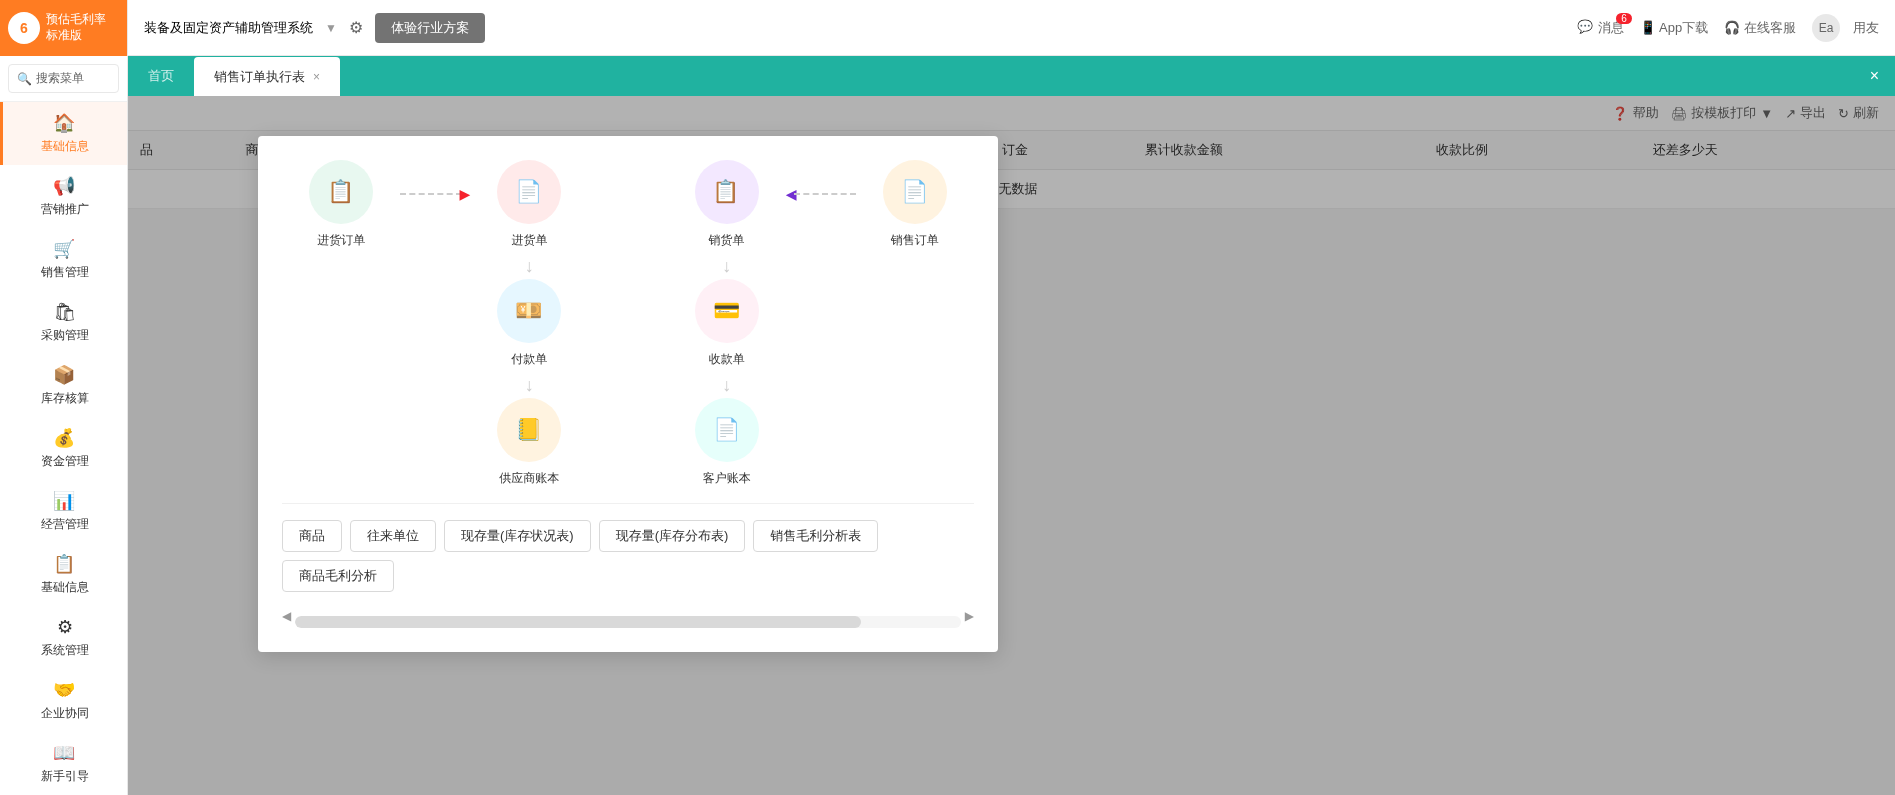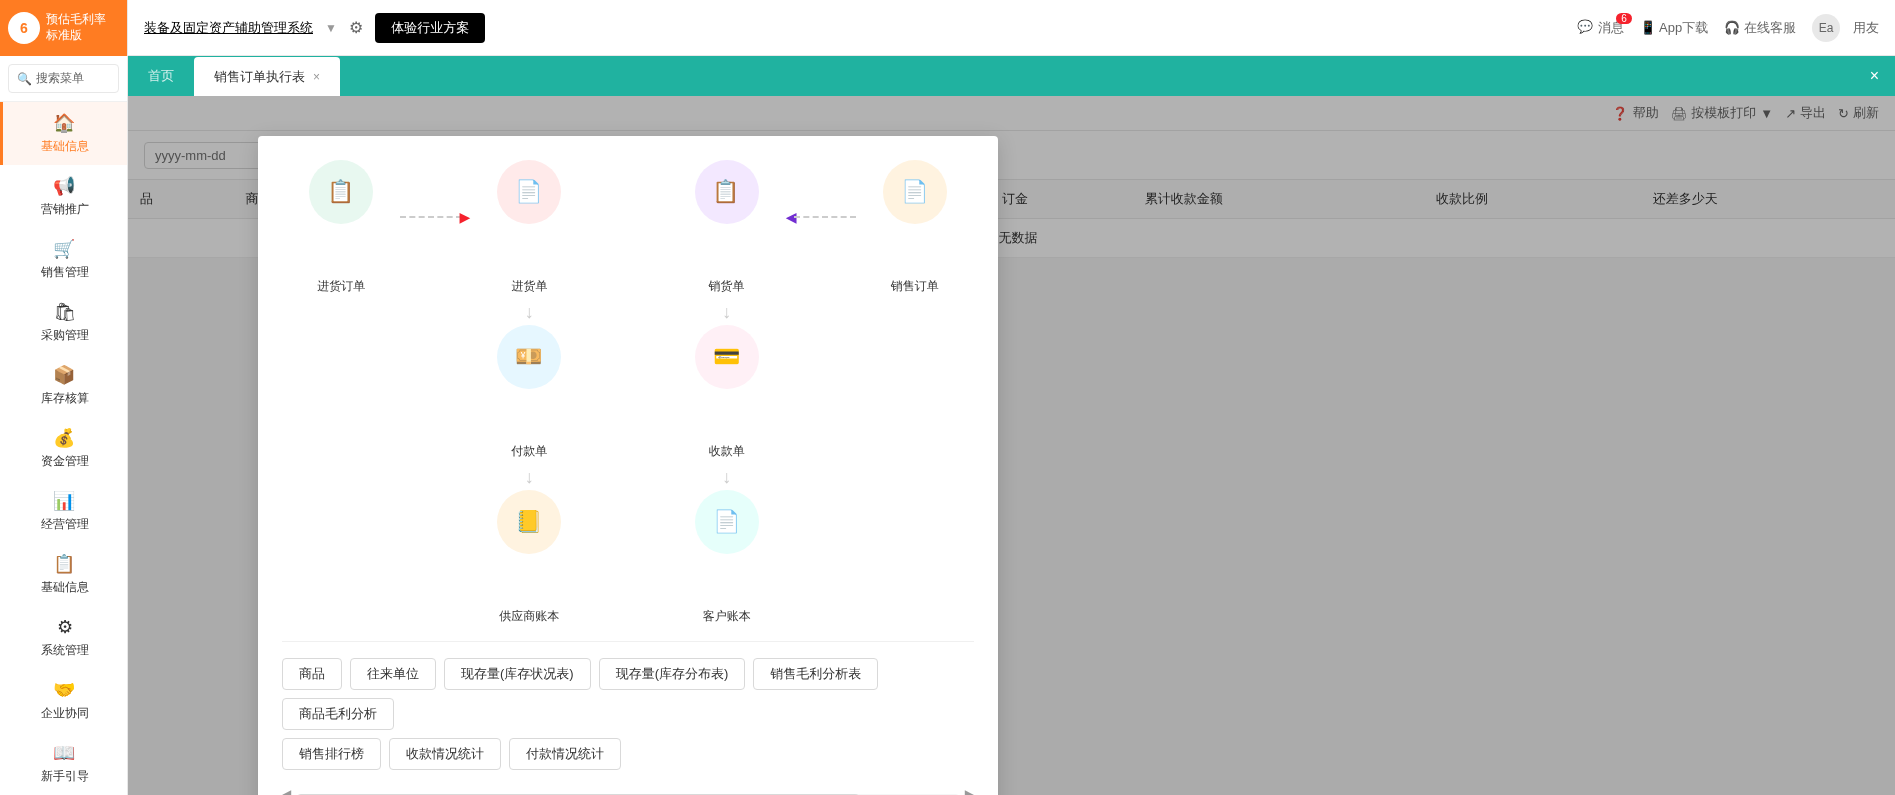--- a/index.html
+++ b/index.html
@@ -18,24 +18,24 @@
     .sidebar-nav { flex: 1; overflow-y: auto; }
     .nav-item { display: flex; flex-direction: column; align-items: center; padding: 10px 4px; cursor: pointer; color: #333; border-left: 3px solid transparent; font-size: 12px; gap: 4px; }
     .nav-item.active { background: #fff5f0; color: #ff7c22; border-left: 3px solid #ff7c22; }
     .nav-item-icon { font-size: 18px; }
 
     
     .main { flex: 1; display: flex; flex-direction: column; overflow: hidden; }
 
     
     .topbar { height: 56px; background: #fff; border-bottom: 1px solid #e8e8e8; display: flex; align-items: center; padding: 0 16px; gap: 12px; }
-    .topbar-title-text { font-weight: 500; text-decoration: underline; }
+    .topbar-title-text { font-weight: 500; }
     .topbar-arrow { color: #999; font-size: 12px; }
     .topbar-gear { color: #666; cursor: pointer; font-size: 16px; }
-    .topbar-experience-btn { background: #000000; color: #fff; border: none; padding: 6px 16px; border-radius: 4px; cursor: pointer; font-size: 13px; }
+    .topbar-experience-btn { background: #737373; color: #fff; border: none; padding: 6px 16px; border-radius: 4px; cursor: pointer; font-size: 13px; }
     .topbar-right { display: flex; align-items: center; gap: 16px; color: #666; font-size: 13px; }
     .topbar-badge { position: relative; display: inline-flex; }
     .badge-count { position: absolute; top: -6px; right: -8px; background: #f5222d; color: #fff; border-radius: 10px; font-size: 10px; padding: 0 4px; min-width: 16px; text-align: center; }
     .topbar-user { display: flex; align-items: center; gap: 13px; }
     .user-avatar { width: 28px; height: 28px; background: #e8e8e8; border-radius: 50%; display: flex; align-items: center; justify-content: center; color: #666; font-size: 12px; }
 
     
     .tabbar { height: 40px; background: #20b2a0; display: flex; align-items: center; padding: 0; }
     .tab-item { padding: 0 20px; height: 40px; display: flex; align-items: center; cursor: pointer; color: rgba(255,255,255,0.8); font-size: 13px; }
     .tab-item.active { background: #fff; color: #333; border-radius: 4px 4px 0 0; margin-top: 2px; }
@@ -72,21 +72,21 @@
     .popup { position: absolute; top: 40px; left: 130px; width: 740px; background: #fff; border-radius: 4px; box-shadow: 0 4px 20px rgba(0,0,0,0.15); z-index: 101; padding: 24px; }
     .flow-node { display: flex; flex-direction: column; align-items: center; gap: 8px; width: 120px; }
     .flow-circle { width: 64px; height: 64px; border-radius: 50%; display: flex; align-items: center; justify-content: center; font-size: 22px; }
     .flow-circle.green { background: #e8f8f0; color: #52c41a; }
     .flow-circle.red { background: #ffeaea; color: #f5222d; }
     .flow-circle.purple { background: #f3e8ff; color: #722ed1; }
     .flow-circle.orange { background: #fff3e0; color: #fa8c16; }
     .flow-circle.blue { background: #e6f7ff; color: #1890ff; }
     .flow-circle.pink { background: #fff0f6; color: #eb2f96; }
     .flow-circle.teal { background: #e6fffb; color: #13c2c2; }
-    .flow-label { font-size: 12px; color: #333; text-align: right; margin-top: 46px; }
+    .flow-label { font-size: 12px; color: #333; text-align: right; }
 
     
     .common-functions { border-top: 1px solid #f0f0f0; padding-top: 16px; }
     .common-title { font-size: 13px; color: #333; margin-bottom: 12px; }
     .func-buttons { display: flex; flex-wrap: wrap; gap: 8px; }
     .func-btn { border: 1px solid #d9d9d9; border-radius: 4px; padding: 6px 16px; background: #fff; color: #333; cursor: pointer; font-size: 13px; }
 
     
     .popup-scrollbar { margin-top: 12px; height: 12px; background: #f5f5f5; border-radius: 6px; position: relative; overflow: hidden; }
     .popup-scrollbar-thumb { height: 100%; width: 85%; background: #d9d9d9; border-radius: 6px; }
@@ -216,35 +216,20 @@
         <div class="toolbar-btn">
           <span>↗</span>
           <span>导出</span>
         </div>
         <div class="toolbar-btn">
           <span>↻</span>
           <span>刷新</span>
         </div>
       </div>
 
-      <div class="filter-bar">
-        <input class="filter-input" type="text" placeholder="yyyy-mm-dd" style="">
-        <span class="date-separator">~</span>
-        <input class="filter-input" type="text" placeholder="yyyy-mm-dd" style="">
-        <span class="filter-calendar">📅</span>
-        <select class="filter-select">
-          <option>单据状态</option>
-        </select>
-        <button class="filter-query-btn">查询</button>
-        <button class="filter-setting-btn">设置</button>
-        <div class="filter-more">
-          <span>多条件</span>
-          <span>▼</span>
-        </div>
-      </div>
 
       <div class="table-wrapper">
         <table class="data-table">
           <thead>
             <tr>
               <th>品</th>
               <th>商品</th>
               <th>金额</th>
               <th>预估毛利</th>
               <th>预估毛利率</th>
@@ -395,25 +380,20 @@
 
         <div class="common-functions">
           <div class="func-buttons">
             <button class="func-btn">商品</button>
             <button class="func-btn">往来单位</button>
             <button class="func-btn">现存量(库存状况表)</button>
             <button class="func-btn">现存量(库存分布表)</button>
             <button class="func-btn">销售毛利分析表</button>
             <button class="func-btn">商品毛利分析</button>
           </div>
-          <div class="func-buttons" style="margin-top:8px;">
-            <button class="func-btn">销售排行榜</button>
-            <button class="func-btn">收款情况统计</button>
-            <button class="func-btn">付款情况统计</button>
-          </div>
         </div>
 
         <div class="popup-scroll-container" style="margin-top:12px;">
           <span class="scroll-arrow">◀</span>
           <div class="popup-scrollbar" style="flex:1;">
             <div class="popup-scrollbar-thumb"></div>
           </div>
           <span class="scroll-arrow">▶</span>
         </div>
       </div>

